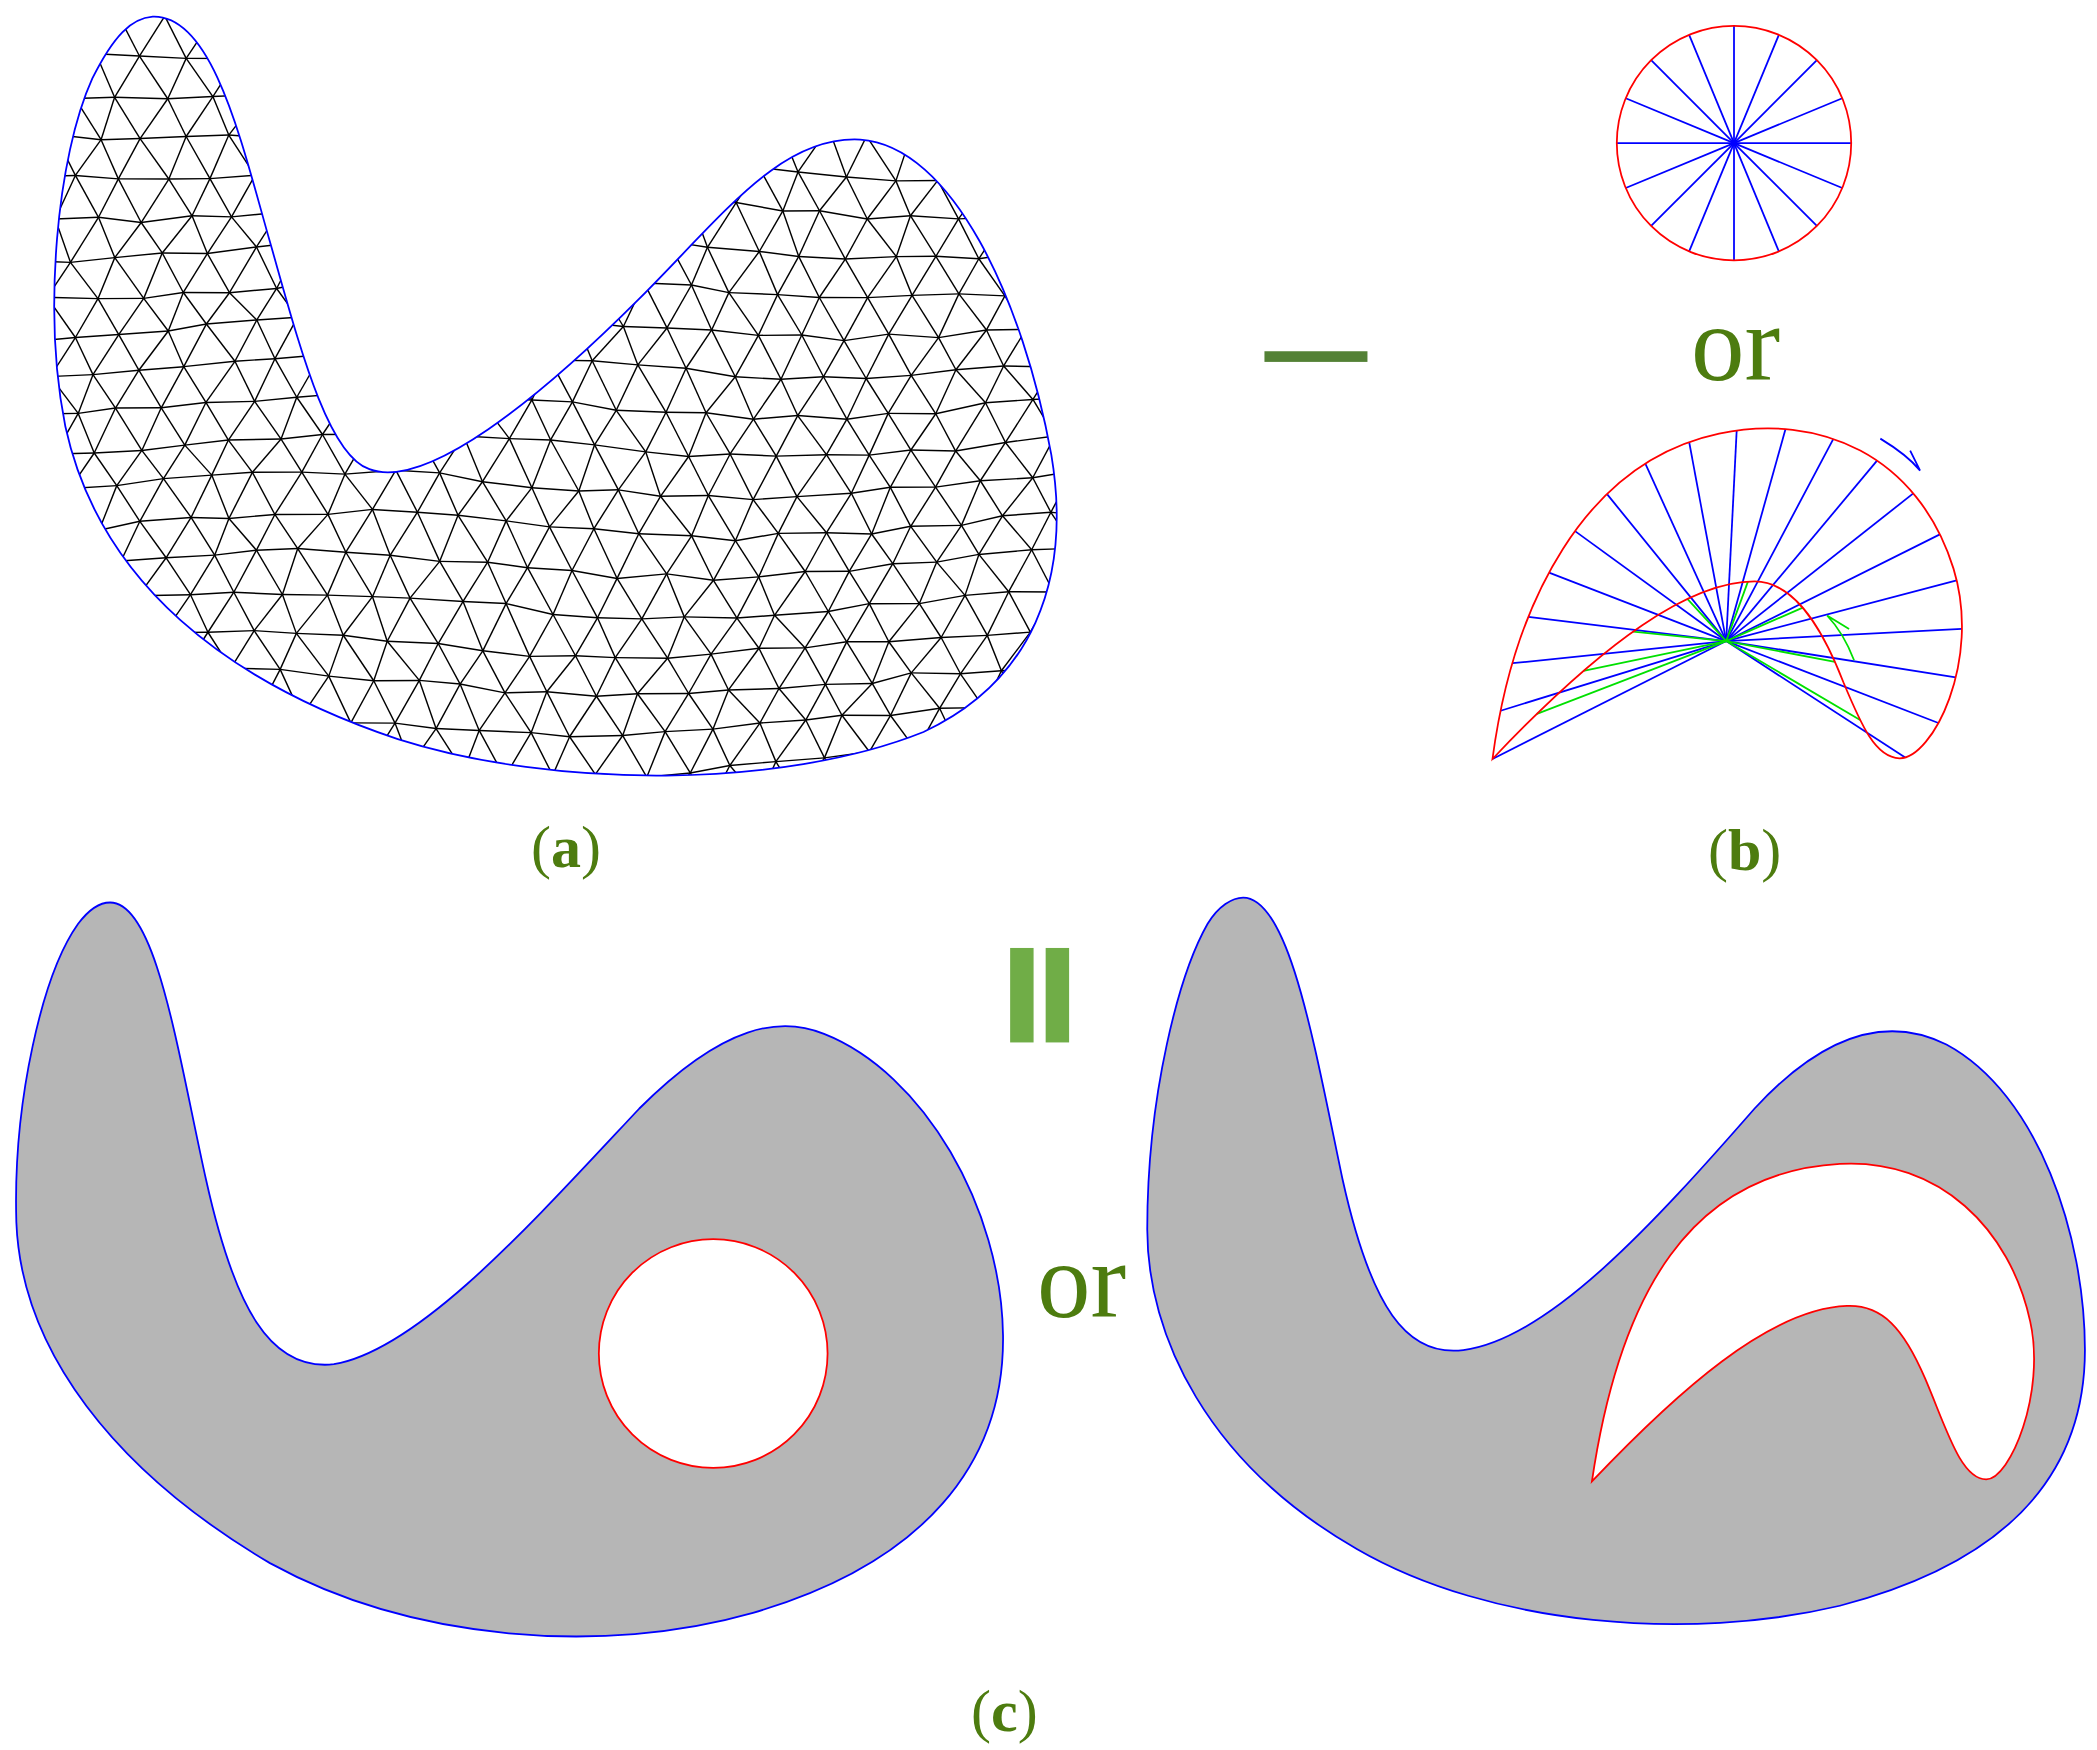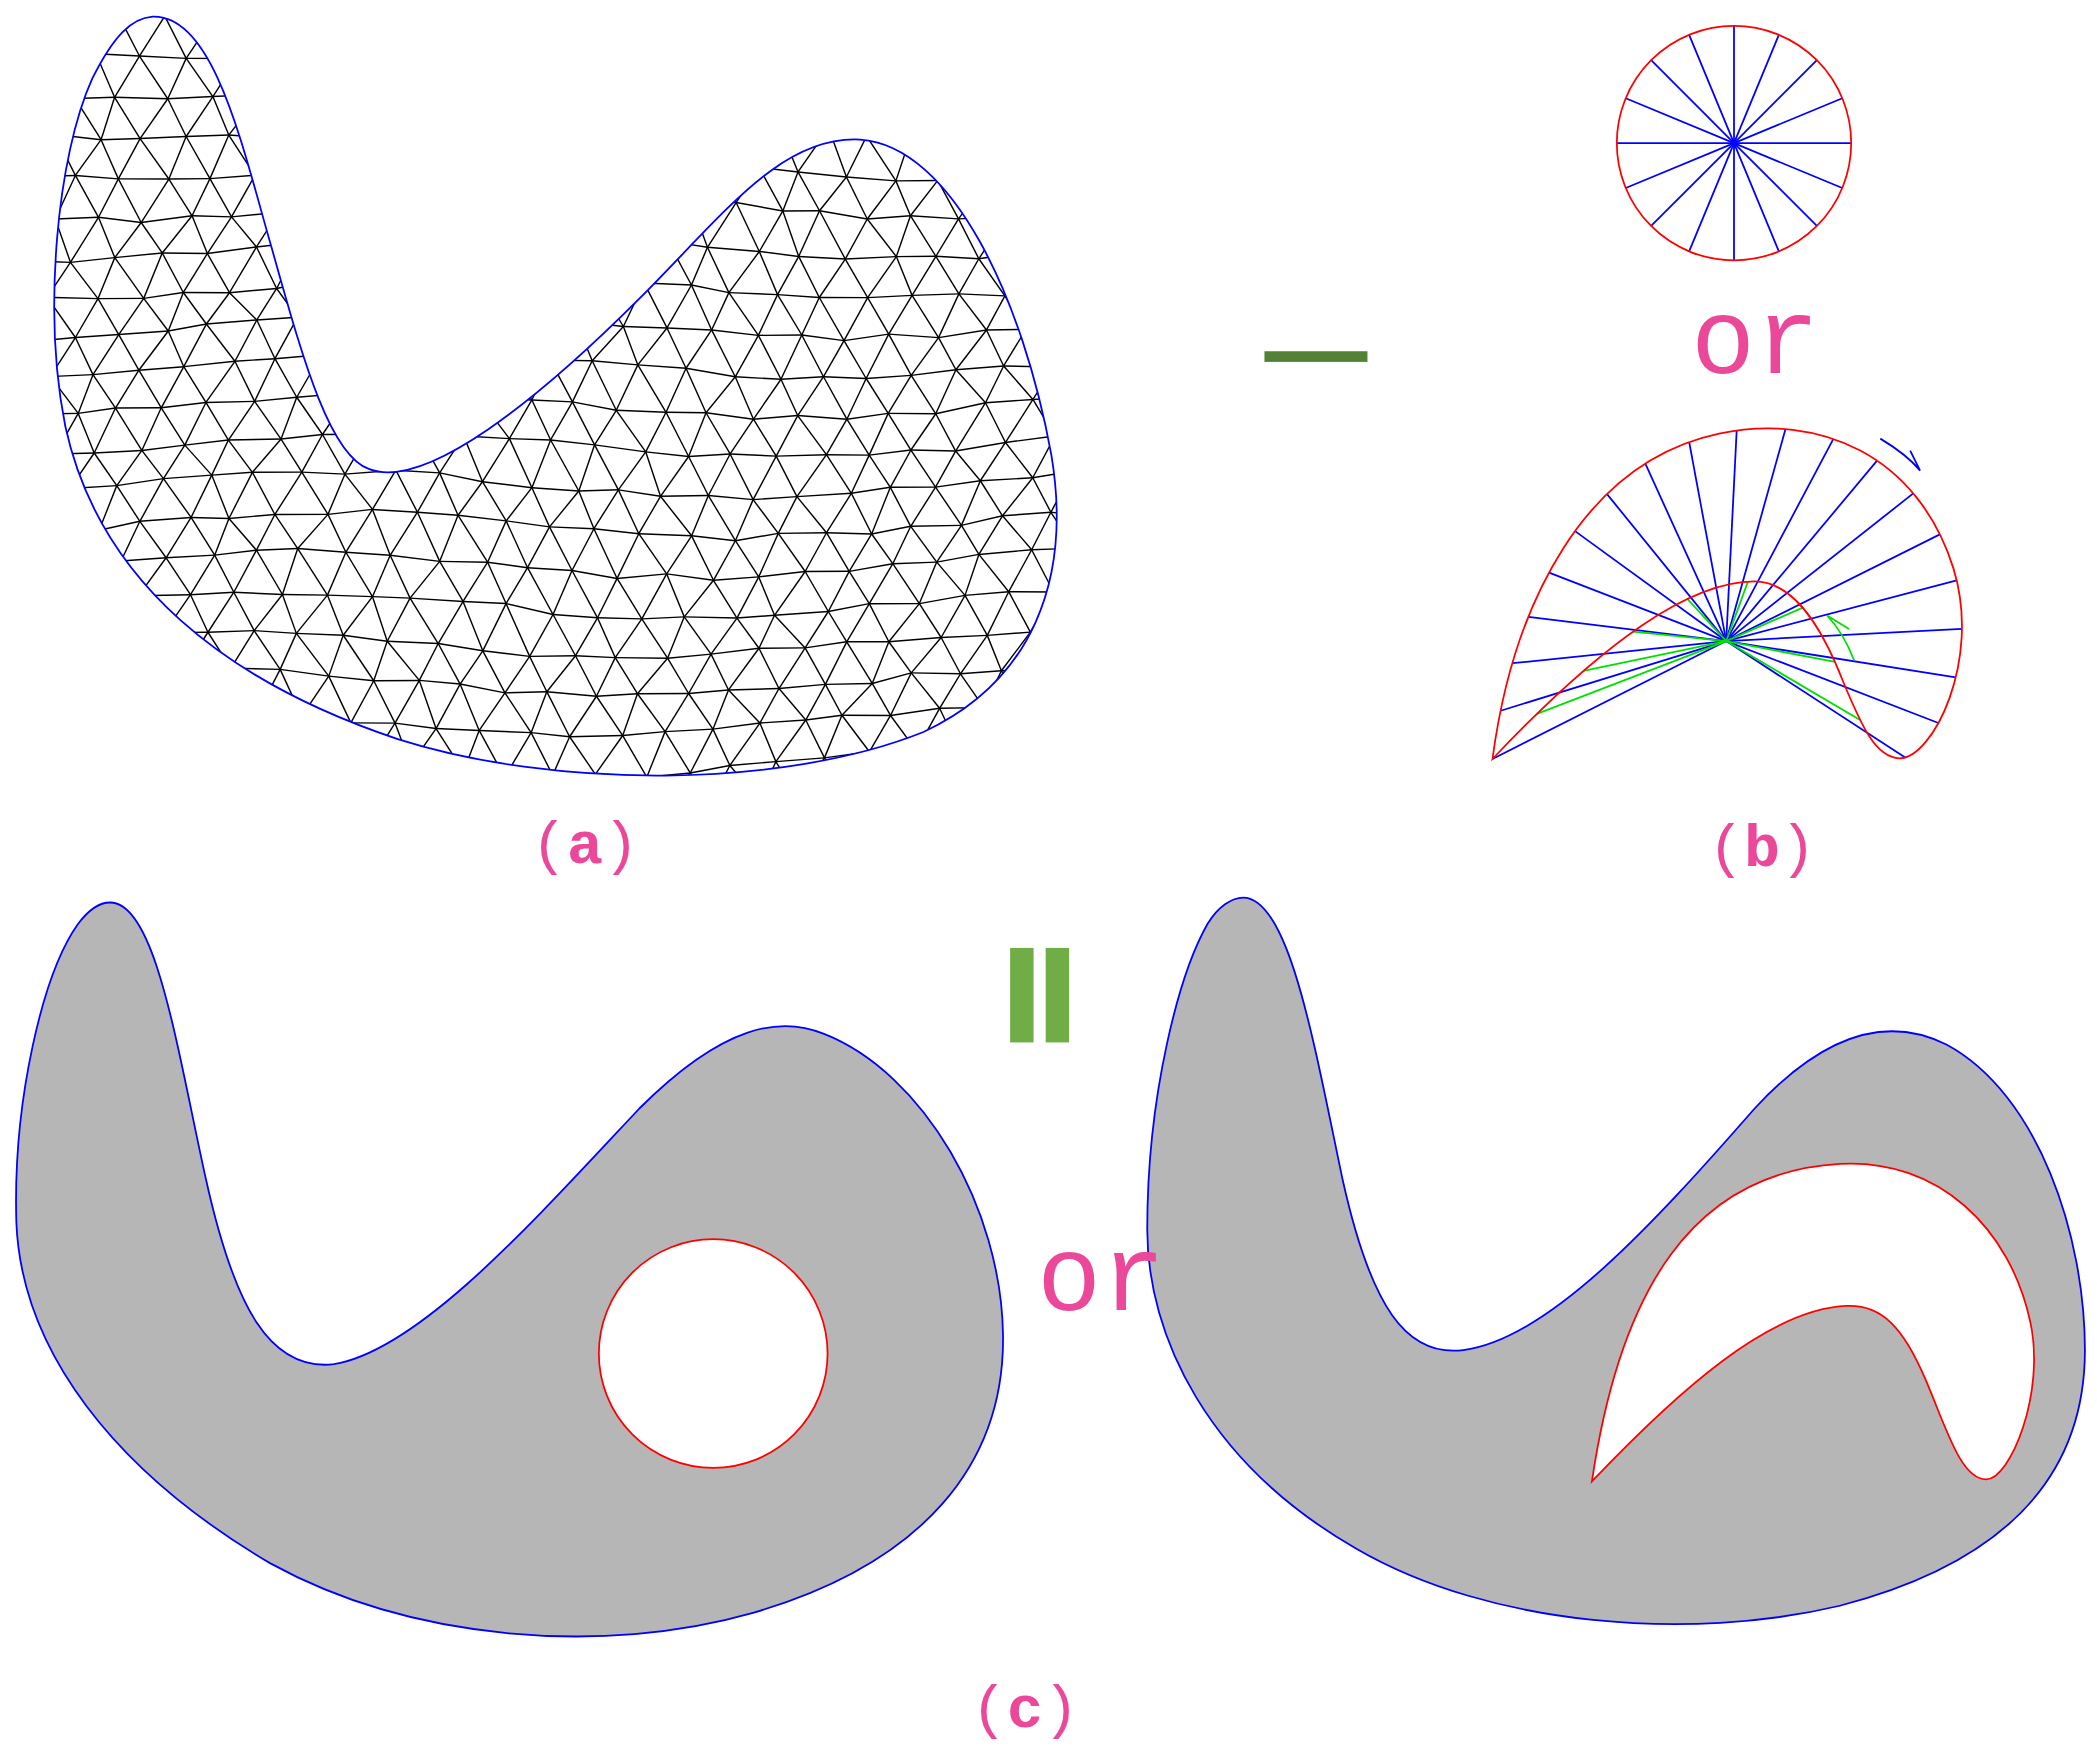--- a/index.html
+++ b/index.html
@@ -1,18 +1,18 @@
 <!DOCTYPE html>
 <html style="font-size:11.4px"><head>
 <meta charset="utf-8">
 <style>
   html, body { margin: 0; padding: 0; background: #ffffff; }
   body { width: 2097px; height: 1751px; position: relative; overflow: hidden; }
   #canvas { position: absolute; left: 0; top: 0; width: 2097px; height: 1751px; }
-  .label { position: absolute; font-family: Liberation Mono, monospace; color: #ec4899; white-space: nowrap; line-height: 1; text-align: center; }
+  .label { position: absolute; font-family: Liberation Serif, serif; color: #4d7c0f; white-space: nowrap; line-height: 1; text-align: center; }
   .panel-label { font-size: 60px; }
   .panel-label b { font-weight: bold; }
   .or-text { font-size: 107px; }
 </style>
 </head>
 <body>
 
 <svg id="canvas" viewBox="0 0 2952 2464" xmlns="http://www.w3.org/2000/svg">
   <defs>
     <clipPath id="meshClip">

